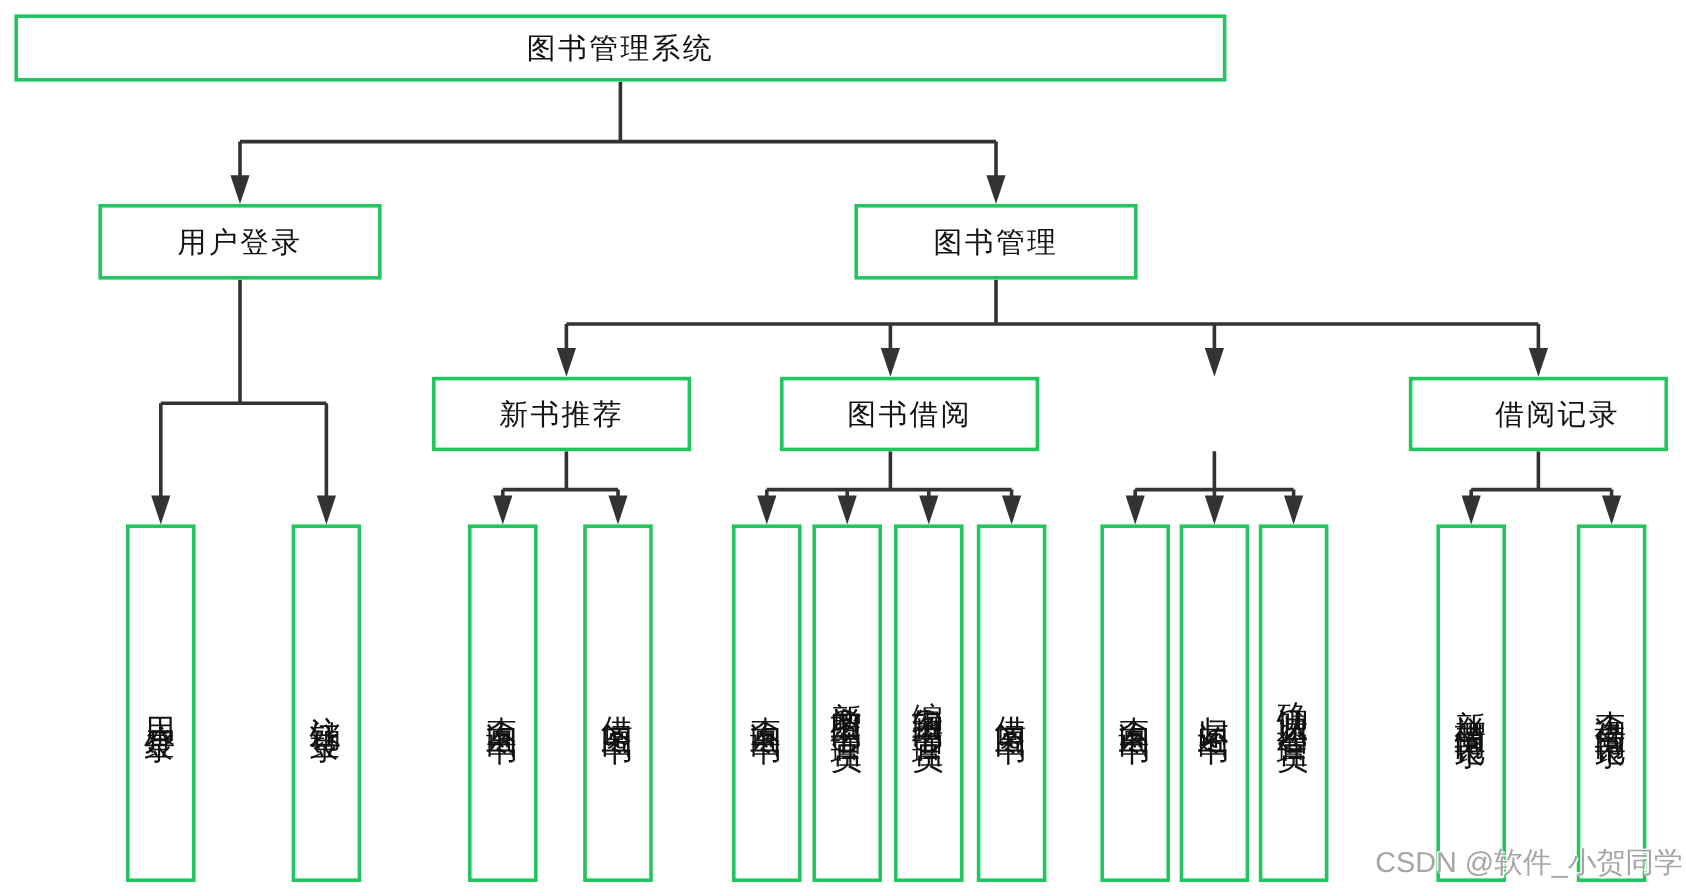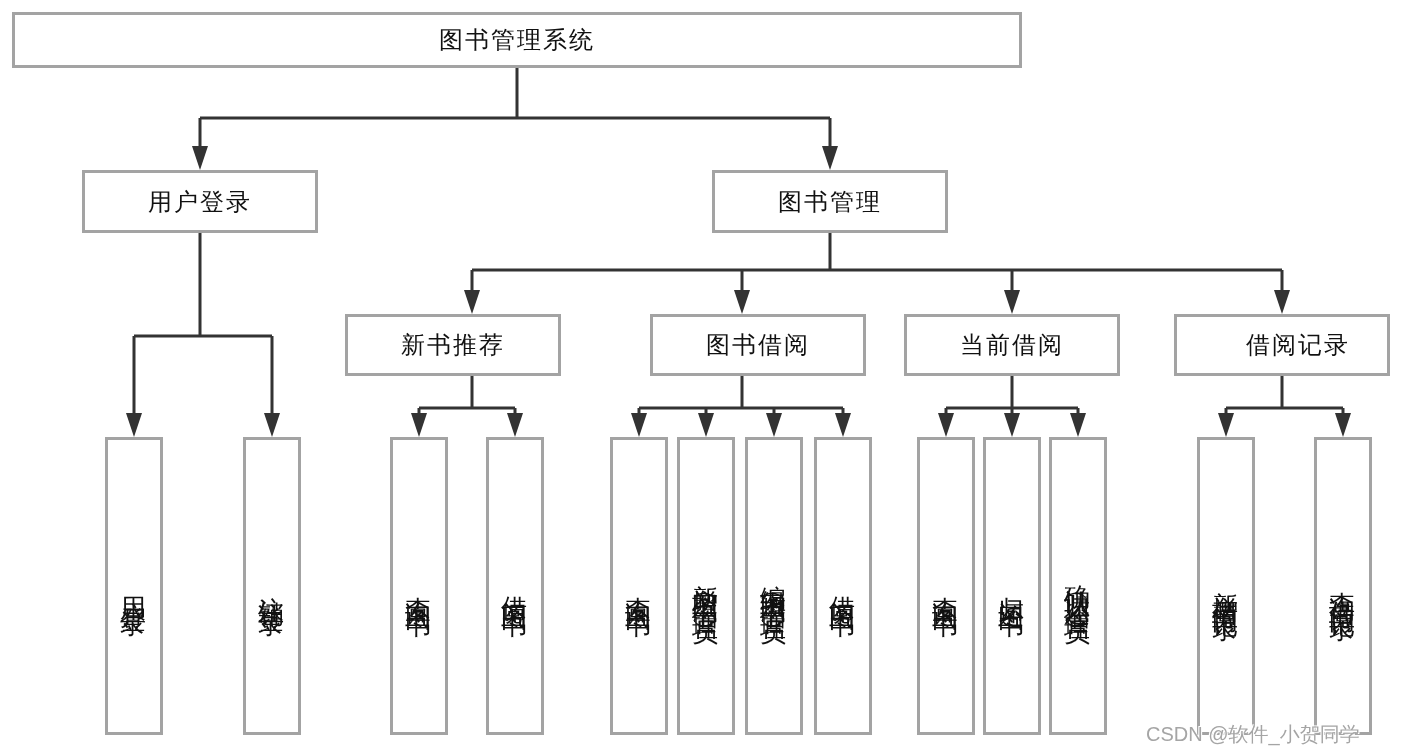--- a/index.html
+++ b/index.html
@@ -13,38 +13,38 @@
   }
   .connectors {
     position: absolute;
     left: 0; top: 0;
     width: 1405px; height: 747px;
     pointer-events: none;
   }
   .box {
     position: absolute;
     background: #ffffff;
-    border: 3px solid #a3a3a3;
+    border: 3px solid #22c55e;
     box-sizing: border-box;
     display: flex;
     align-items: center;
     justify-content: center;
     color: #111111;
   }
   .hlabel {
     font-size: 24px;
     letter-spacing: 2px;
     white-space: nowrap;
   }
   .root-box  { left: 12px;  top: 12px;  width: 1010px; height: 56px; }
   .l2-box    { top: 170px; width: 236px; height: 63px; }
   .l2-a      { left: 82px; }
   .l2-b      { left: 712px; text-align: right; }
   .l3-box    { top: 314px; width: 216px; height: 62px; }
-  .l3-a { left: 345px; }
+  .l3-a { left: 360px; }
   .l3-b { left: 634px; margin-left: 16px; }
   .l3-c { left: 904px; }
   .l3-d { left: 1174px; padding-left: 32px; }
   .leaf {
     top: 437px;
     width: 58px;
     height: 298px;
   }
   .vtext {
     writing-mode: vertical-rl;
@@ -63,22 +63,22 @@
   .lf-6  { left: 745px; }
   .lf-7  { left: 814px; }
   .lf-8  { left: 917px; }
   .lf-9  { left: 983px; }
   .lf-10 { left: 1049px; }
   .lf-11 { left: 1197px; }
   .lf-12 { left: 1314px; }
   .watermark {
     position: absolute;
     left: 1146px;
-    top: 721px;
-    font-size: 20px;
+    top: 703px;
+    font-size: 24px;
     color: #a5a5a5;
     white-space: nowrap;
     text-shadow: 0 0 2px #ffffff, 1px 1px 0 #ffffff, -1px -1px 0 #ffffff;
   }
 </style>
 </head>
 <body>
 
 <div class="canvas">
 
@@ -133,23 +133,20 @@
   <div class="box l2-box l2-b">
     <span class="hlabel">图书管理</span>
   </div>
 
   <div class="box l3-box l3-a">
     <span class="hlabel">新书推荐</span>
   </div>
   <div class="box l3-box l3-b">
     <span class="hlabel">图书借阅</span>
   </div>
-  <div class="box l3-box l3-c">
-    <span class="hlabel">当前借阅</span>
-  </div>
   <div class="box l3-box l3-d">
     <span class="hlabel">借阅记录</span>
   </div>
 
   <div class="box leaf lf-0">
     <span class="vtext">用户登录</span>
   </div>
   <div class="box leaf lf-1">
     <span class="vtext">注销登录</span>
   </div>

